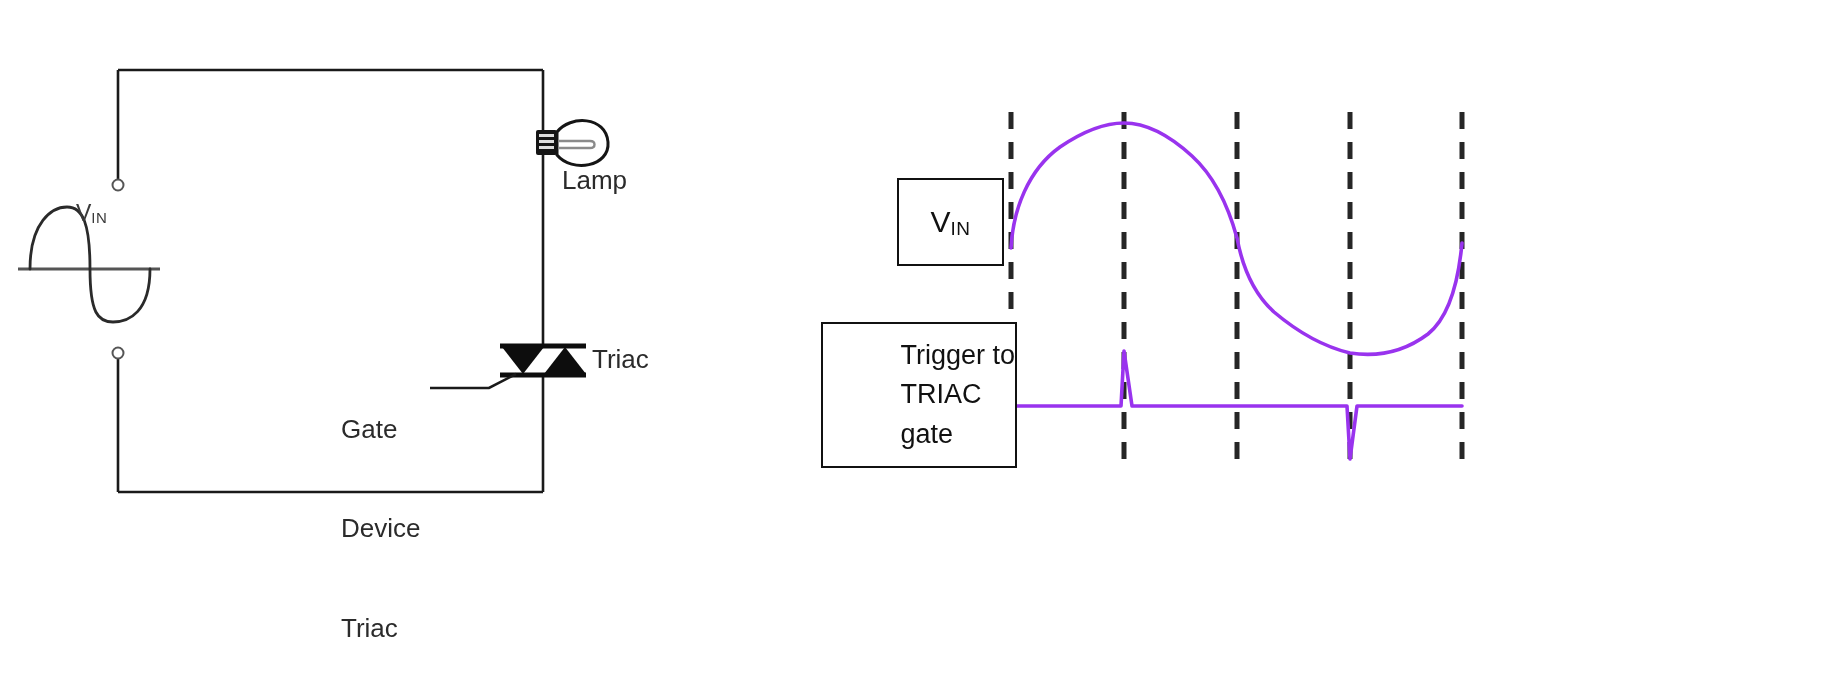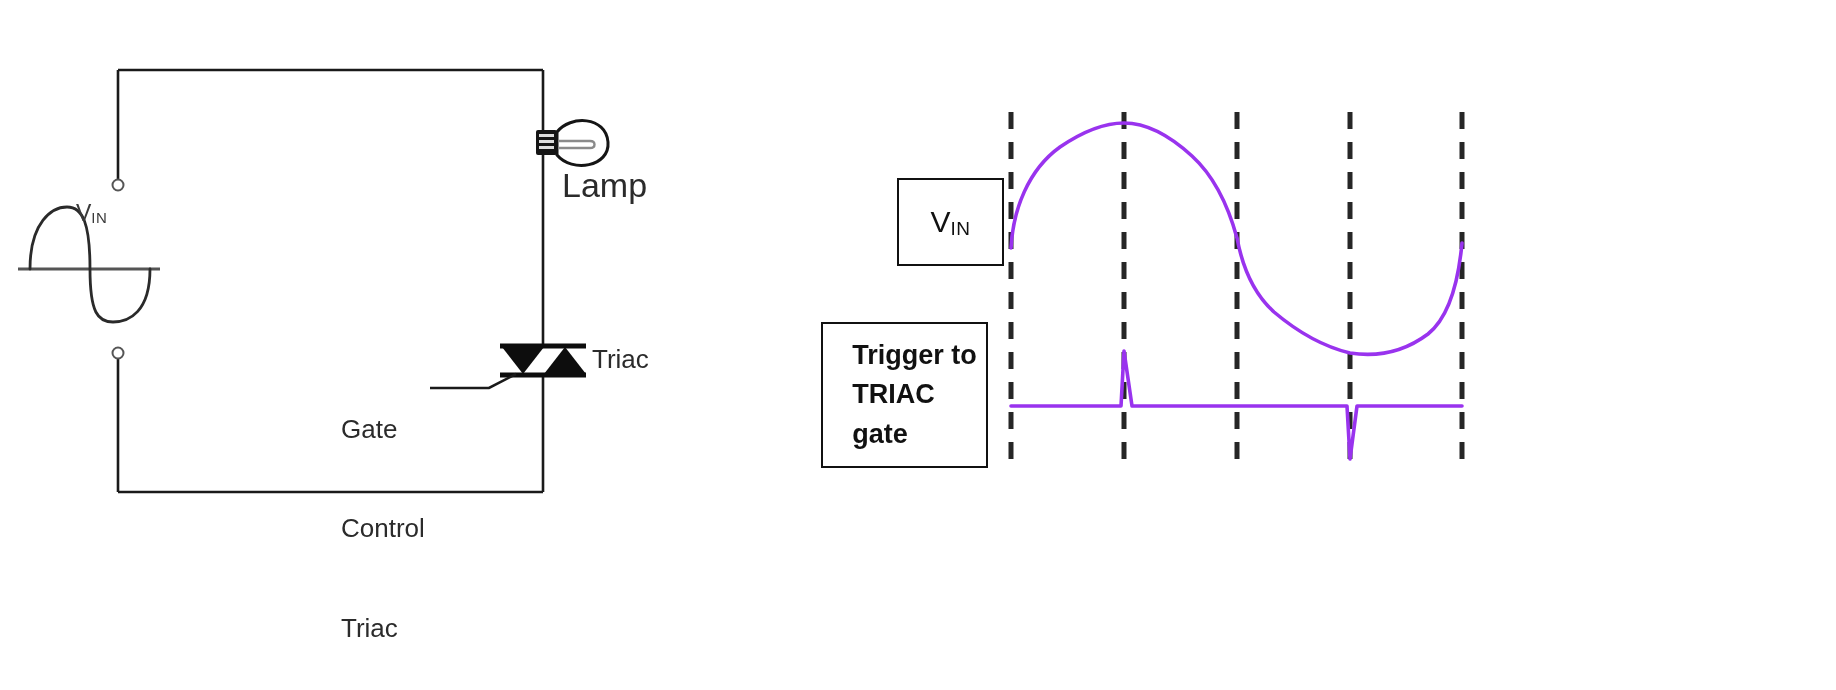--- a/index.html
+++ b/index.html
@@ -11,38 +11,38 @@
   }
   #canvas{position:absolute;left:0;top:0;width:1836px;height:690px;}
   .svg-layer{position:absolute;left:0;top:0;width:1836px;height:690px;}
 
   
   .lbl{position:absolute;white-space:pre;line-height:1.15;}
 
   .lbl-vin-src{left:76px;top:200px;font-size:23px;color:#3a3a3a;}
   .lbl-vin-src .sub{font-size:15px;vertical-align:-2px;letter-spacing:0.5px;}
 
-  .lbl-lamp{left:562px;top:166px;font-size:34px;color:#2b2b2b;}
+  .lbl-lamp{left:562px;top:166px;font-size:26px;color:#2b2b2b;}
 
   .lbl-triac{left:592px;top:345px;font-size:26px;color:#2b2b2b;}
 
   .lbl-gate{left:341px;top:355px;font-size:26px;color:#2b2b2b;text-align:left;}
   .lbl-gate div{margin-bottom:10px;}
 
   
   .wbox{
     position:absolute;border:2.5px solid #111;background:#fff;
     box-sizing:border-box;display:flex;align-items:center;
   }
   #vin-box{left:897px;top:178px;width:107px;height:88px;justify-content:center;}
   #vin-box .bt{font-size:30px;color:#111;}
   #vin-box .bt .sub{font-size:19px;vertical-align:-3px;letter-spacing:0.5px;}
 
-  #trig-box{left:821px;top:322px;width:167px;height:146px;
-            justify-content:center;padding-left:20px;font-weight:bold;}
+  #trig-box{left:821px;top:322px;width:196px;height:146px;
+            justify-content:flex-end;padding-left:20px;}
   #trig-box .bt{font-size:27px;color:#111;line-height:1.45;}
 </style>
 </head>
 <body>
 
 <div id="canvas">
 
   <svg class="svg-layer" viewBox="0 0 1836 690" xmlns="http://www.w3.org/2000/svg">
 
     <g>
@@ -117,21 +117,21 @@
   </svg>
 
   <div class="lbl lbl-vin-src"><span>V</span><span class="sub">IN</span></div>
 
   <div class="lbl lbl-lamp">Lamp</div>
 
   <div class="lbl lbl-triac">Triac</div>
 
   <div class="lbl lbl-gate">
     <div>Gate</div>
-    <div>Control</div>
+    <div>Device</div>
     <div>Triac</div>
   </div>
 
   <div class="wbox" id="vin-box">
     <span class="bt"><span>V</span><span class="sub">IN</span></span>
   </div>
 
   <div class="wbox" id="trig-box">
     <span class="bt">
       <div>Trigger to</div>

